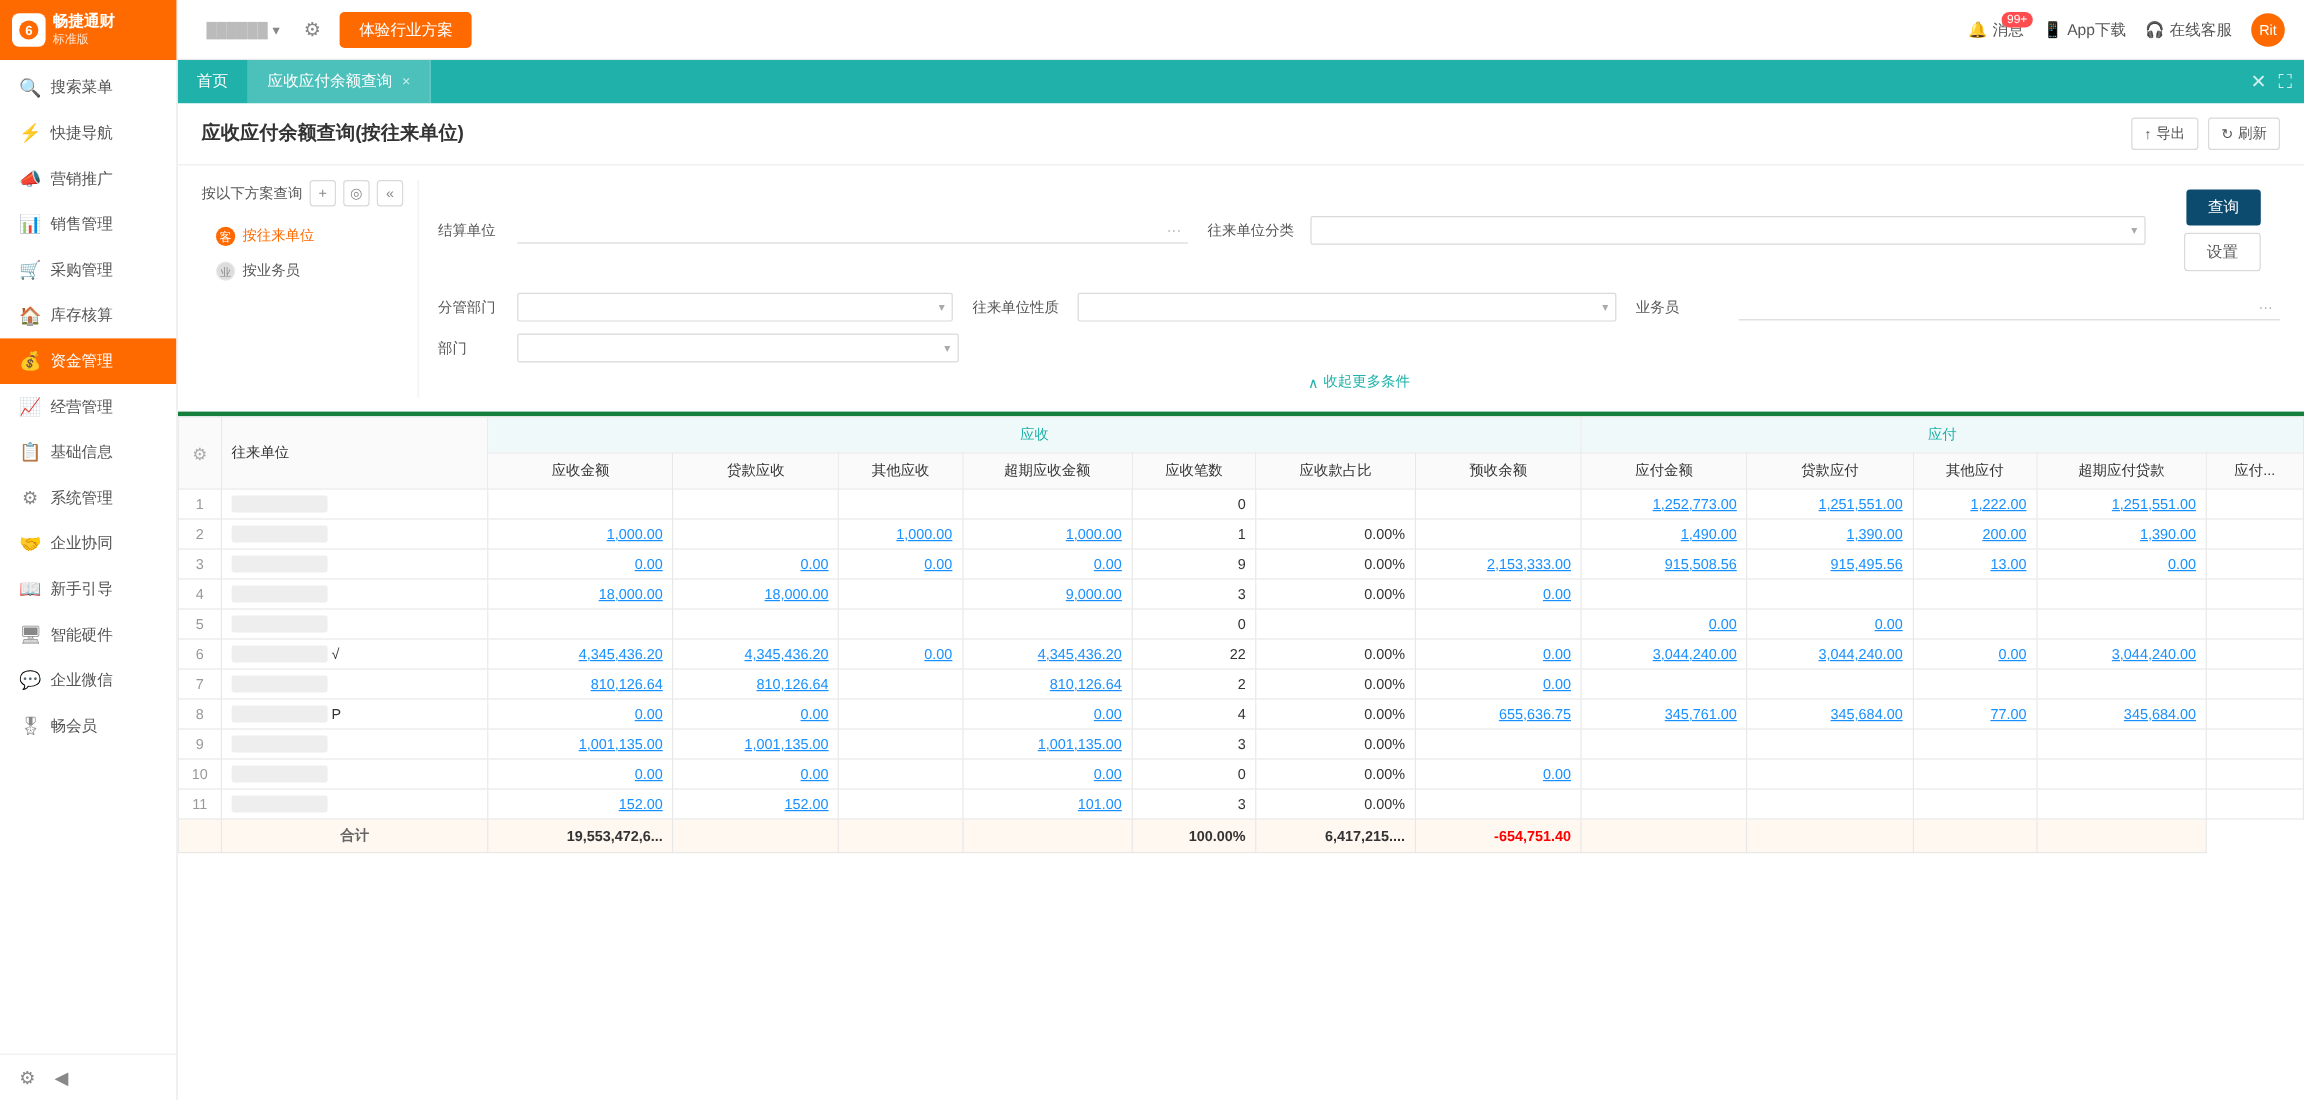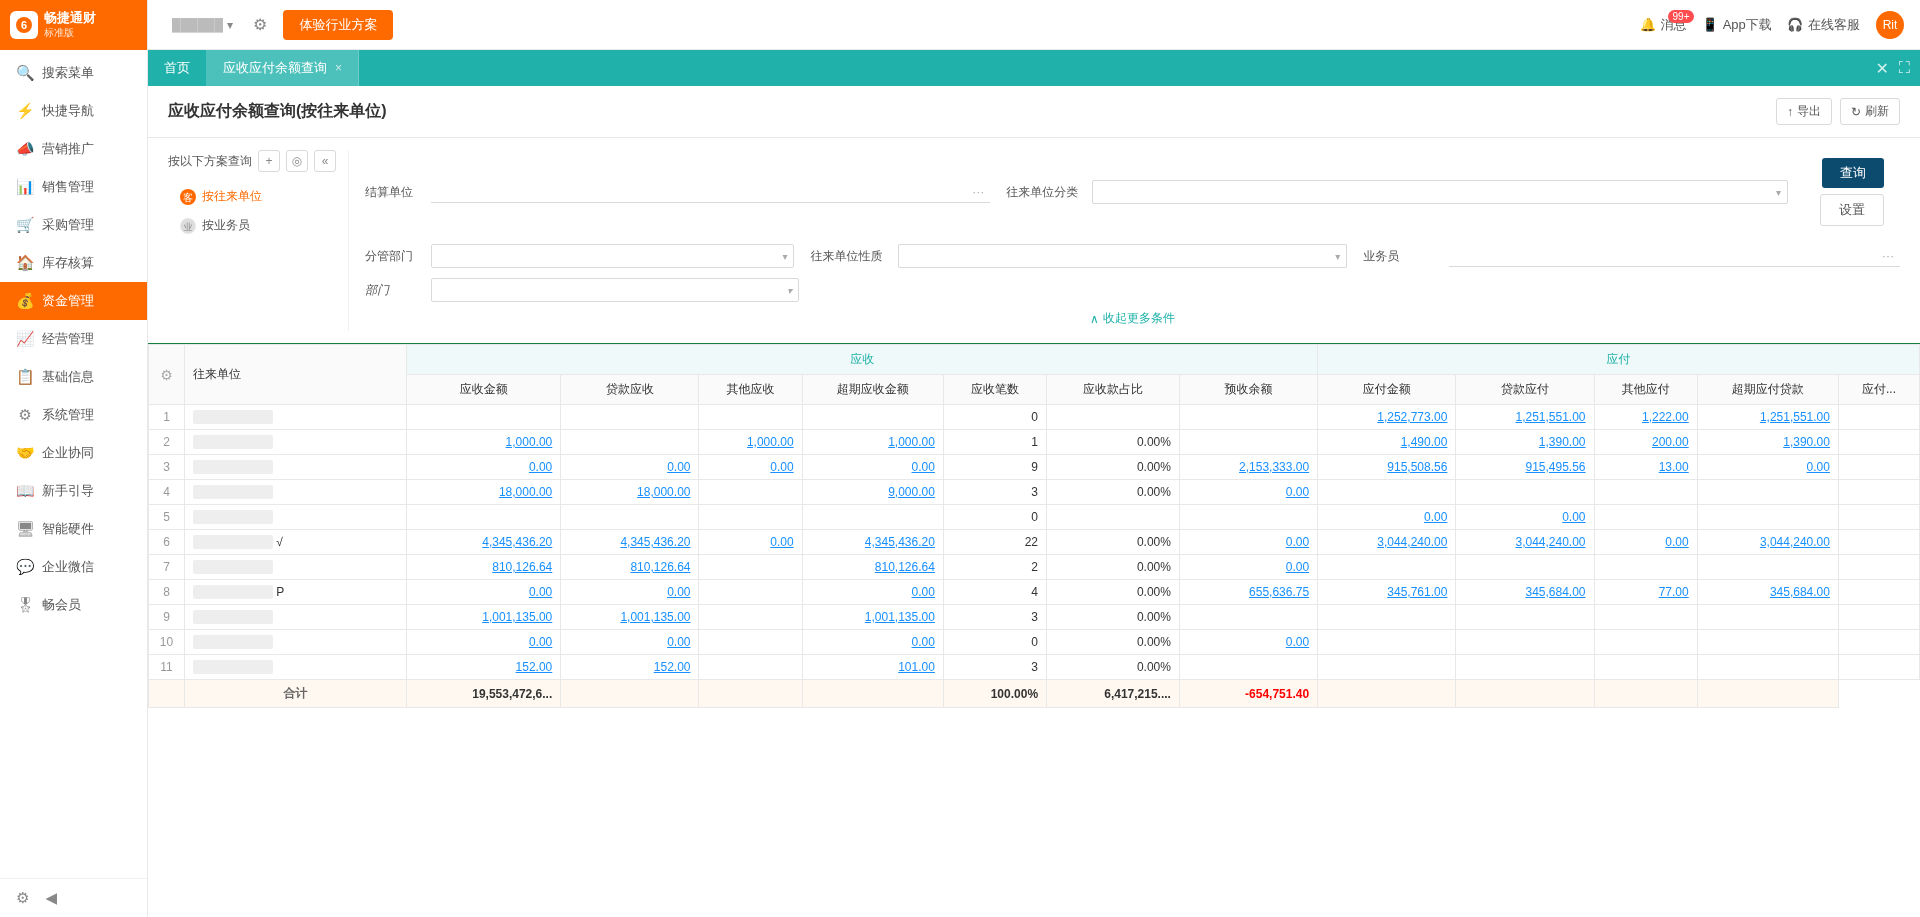--- a/index.html
+++ b/index.html
@@ -78,21 +78,21 @@
     .page-title { font-size: 16px; font-weight: bold; color: #333; }
     .page-actions { display: flex; gap: 8px; }
     .action-btn {
       display: flex; align-items: center; gap: 4px; padding: 4px 10px;
       border: 1px solid #d9d9d9; background: #fff; border-radius: 3px; cursor: pointer;
       font-size: 12px; color: #555;
     }
 
     
     .filter-area {
-      background: #fff; padding: 12px 20px; border-bottom: 1px solid #15803d;
+      background: #fff; padding: 12px 20px; border-bottom: 4px solid #15803d;
     }
     .filter-tool-btn { width: 22px; height: 22px; border: 1px solid #d9d9d9; border-radius: 3px; display: flex; align-items: center; justify-content: center; cursor: pointer; color: #888; font-size: 12px; }
     .collapse-btn {
       display: flex; align-items: center; gap: 4px; color: #20b2aa; font-size: 12px;
       cursor: pointer; justify-content: center; padding: 4px 0;
     }
     .query-method { display: flex; align-items: center; gap: 6px; padding: 6px 12px; cursor: pointer; font-size: 12px; color: #555; }
     .query-method.active { color: #ff6a00; }
     .query-method-icon { width: 16px; height: 16px; border-radius: 50%; background: #ff6a00; display: flex; align-items: center; justify-content: center; color: #fff; font-size: 9px; }
     .query-method-icon.secondary { background: #e8e8e8; color: #888; }
@@ -334,21 +334,21 @@
               <span style="color:#aaa; font-size:10px;">▾</span>
             </div>
           </div>
           <div style="display:flex; align-items:center; gap:6px; flex:1.5;">
             <span style="font-size:12px; color:#555; min-width:80px;">业务员</span>
             <div style="flex:1; border-bottom:1px solid #d9d9d9; padding:3px 6px; display:flex; justify-content:flex-end; cursor:pointer;">
               <span style="color:#aaa;">···</span>
             </div>
           </div>
         </div>
-        <div style="display:flex; gap:16px; margin-bottom:4px; align-items:flex-start;font-style:italic;">
+        <div style="display:flex; gap:16px; margin-bottom:4px; align-items:flex-start;">
           <div style="display:flex; align-items:center; gap:6px; flex:1.2;">
             <span style="font-size:12px; color:#555; min-width:60px;">部门</span>
             <div style="flex:1; border:1px solid #d9d9d9; border-radius:2px; padding:3px 6px; display:flex; justify-content:space-between; align-items:center; cursor:pointer; min-height:24px;">
               <span></span>
               <span style="color:#aaa; font-size:10px;">▾</span>
             </div>
           </div>
           <div style="flex:3;"></div>
         </div>
         <div class="collapse-btn">

